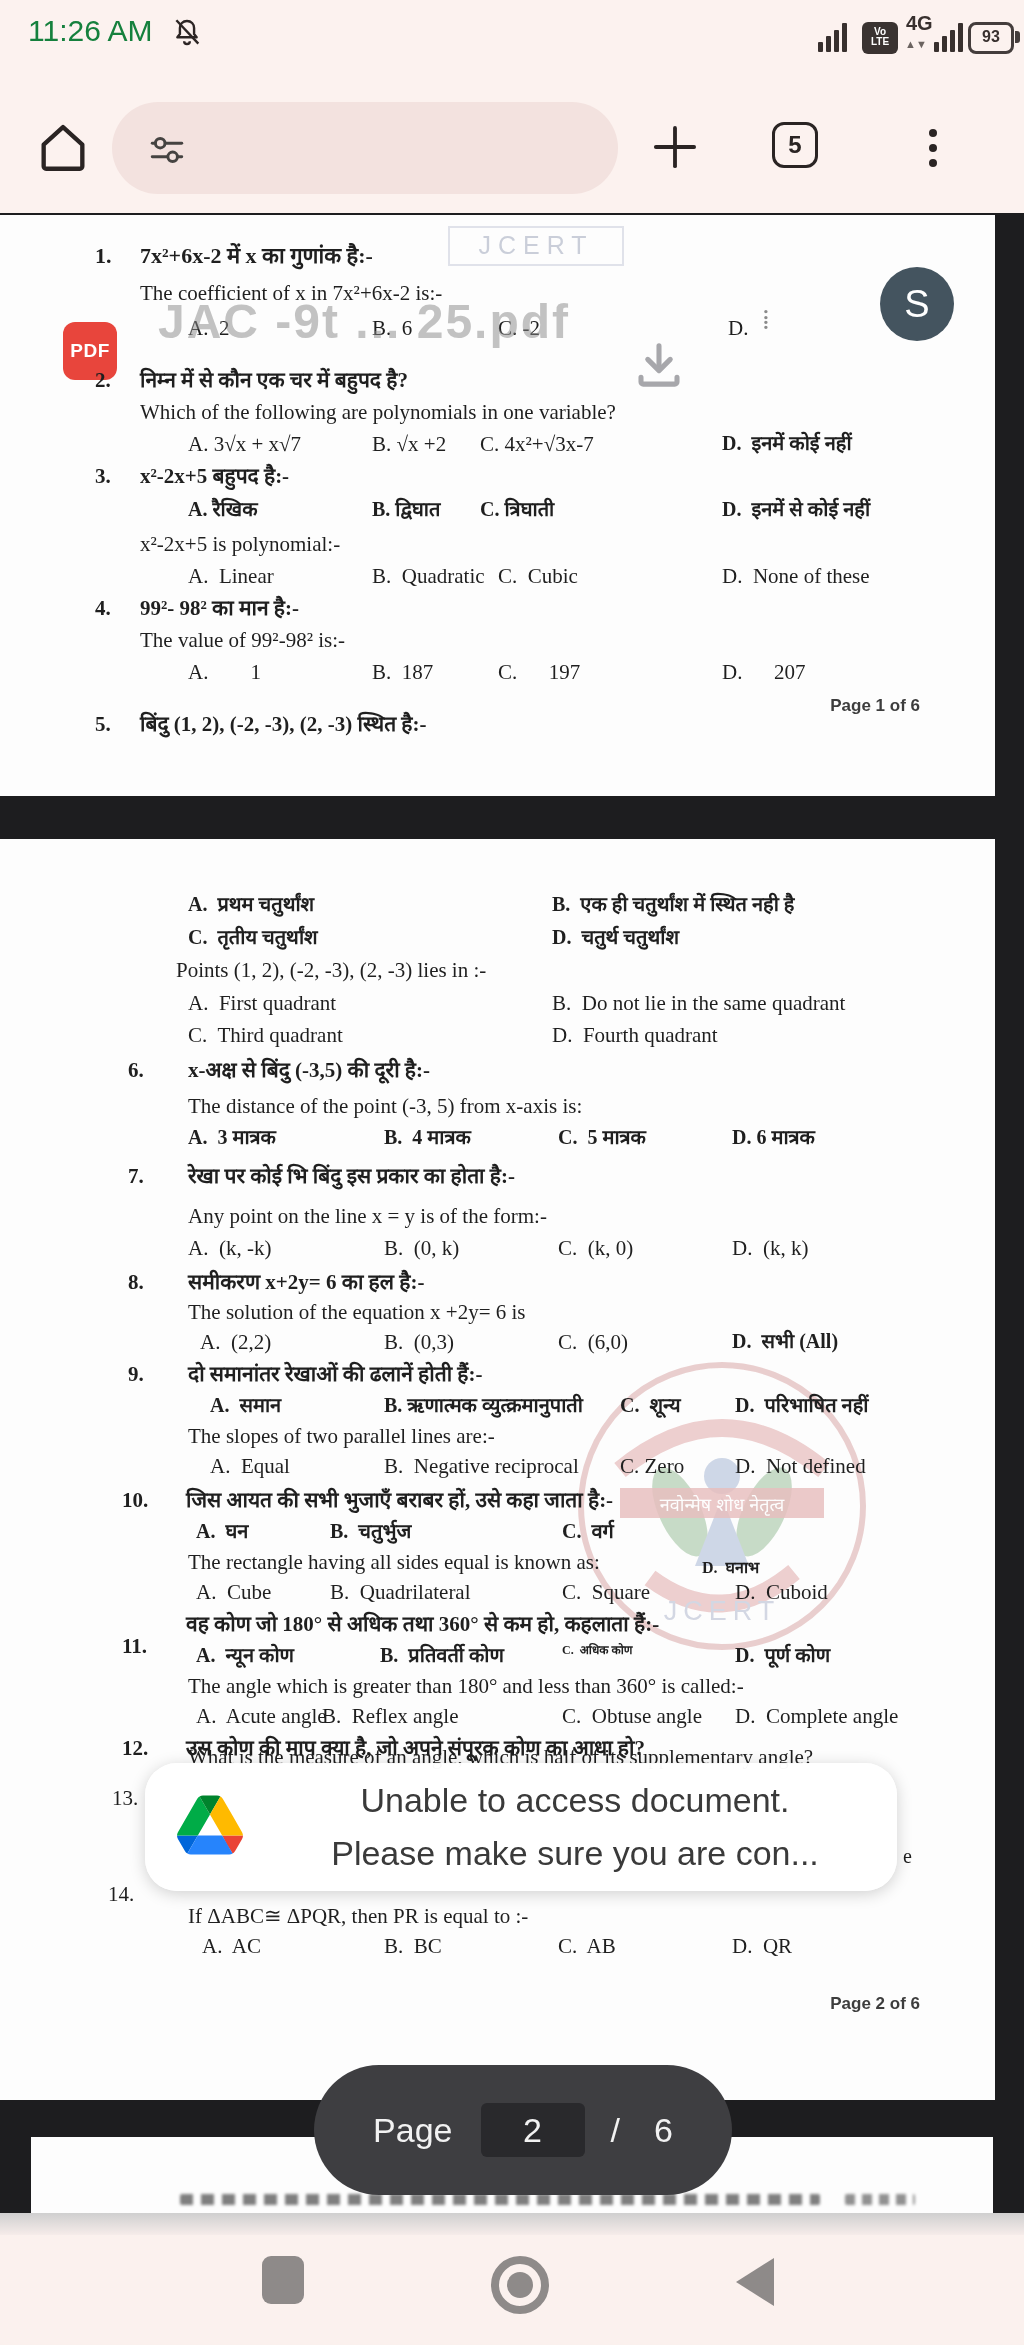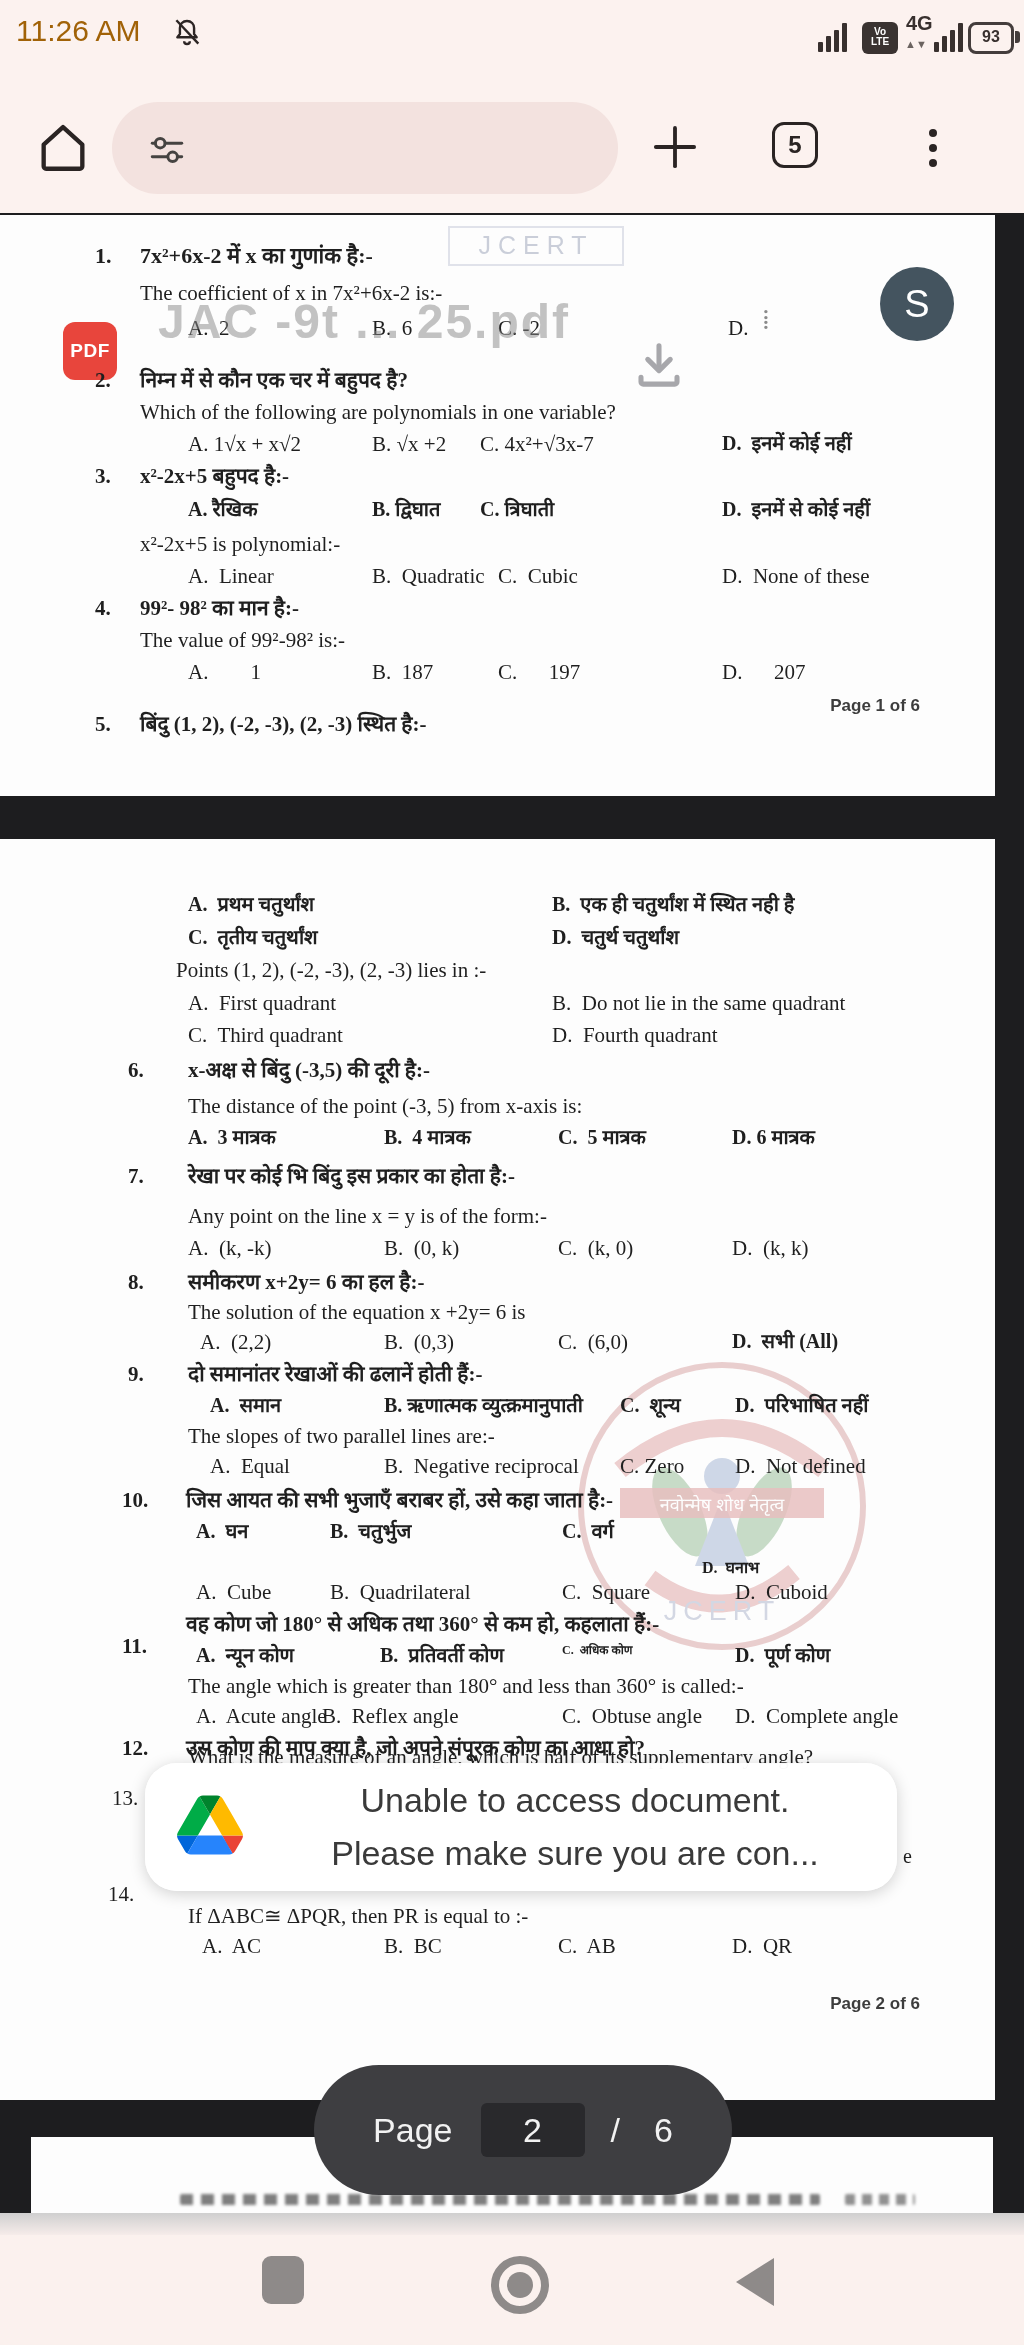--- a/index.html
+++ b/index.html
@@ -3,21 +3,21 @@
 <meta charset="utf-8">
 <style>
   html,body{margin:0;padding:0;}
   #screen{position:relative;width:1024px;height:2345px;background:#fcf2ef;overflow:hidden;
           font-family:"Liberation Sans",sans-serif;color:#242021;}
   .abs{position:absolute;}
   .ln{position:absolute;font-family:"Liberation Serif",serif;color:#1f1f1f;white-space:pre;line-height:1.15;}
   .hi{font-weight:700;}
   .sans{font-family:"Liberation Sans",sans-serif;}
   
-  #status-time{left:16px;top:14px;font-size:30px;font-weight:500;color:#a16207;}
+  #status-time{left:28px;top:14px;font-size:30px;font-weight:500;color:#15803d;}
   .sigbar{position:absolute;bottom:0;background:#38302e;width:5px;border-radius:1px;}
   #volte{position:absolute;left:862px;top:22px;width:36px;height:32px;background:#3a3331;border-radius:6px;
          color:#fff;font-size:10px;font-weight:700;text-align:center;line-height:1.0;padding-top:5px;box-sizing:border-box;}
   #net4g{position:absolute;left:906px;top:12px;font-size:20px;font-weight:600;color:#38302e;}
   #battery{position:absolute;left:968px;top:22px;width:46px;height:32px;border:3px solid #443d3c;border-radius:8px;
            box-sizing:border-box;text-align:center;font-size:16px;font-weight:600;line-height:24px;color:#38302e;}
   #battery-nub{position:absolute;left:1015px;top:31px;width:5px;height:12px;background:#443d3c;border-radius:0 3px 3px 0;}
   
   #url-pill{position:absolute;left:112px;top:102px;width:506px;height:92px;border-radius:46px;background:#f3e2df;}
   #url-text{position:absolute;left:206px;top:128px;font-size:36px;color:#2a2423;letter-spacing:.3px;}
@@ -165,21 +165,21 @@
           <path d="M14 19l10 10 10-10"></path>
           <path d="M8 35v4a2 2 0 0 0 2 2h28a2 2 0 0 0 2-2v-4"></path>
         </g>
       </svg>
   </div>
   <div id="avatar" class="sans">S</div>
 
   <div class="ln hi" style="left:95px;top:368px;font-size:21px;">2.</div>
   <div class="ln hi" style="left:140px;top:368px;font-size:21px;">निम्न में से कौन एक चर में बहुपद है?</div>
   <div class="ln" style="left:140px;top:400px;font-size:21px;">Which of the following are polynomials in one variable?</div>
-  <div class="ln" style="left:188px;top:432px;font-size:21px;">A. 1√x + x√2</div>
+  <div class="ln" style="left:188px;top:432px;font-size:21px;">A. 3√x + x√7</div>
   <div class="ln" style="left:372px;top:432px;font-size:21px;">B. √x +2</div>
   <div class="ln" style="left:480px;top:432px;font-size:21px;">C. 4x²+√3x-7</div>
   <div class="ln hi" style="left:722px;top:432px;font-size:20px;">D.  इनमें कोई नहीं</div>
 
   <div class="ln hi" style="left:95px;top:464px;font-size:21px;">3.</div>
   <div class="ln hi" style="left:140px;top:464px;font-size:21px;">x²-2x+5 बहुपद है:-</div>
   <div class="ln hi" style="left:188px;top:498px;font-size:20px;">A. रैखिक</div>
   <div class="ln hi" style="left:372px;top:498px;font-size:20px;">B. द्विघात</div>
   <div class="ln hi" style="left:480px;top:498px;font-size:20px;">C. त्रिघाती</div>
   <div class="ln hi" style="left:722px;top:498px;font-size:20px;">D.  इनमें से कोई नहीं</div>
@@ -263,20 +263,21 @@
   <div class="ln" style="left:384px;top:1454px;font-size:21px;">B.  Negative reciprocal</div>
   <div class="ln" style="left:620px;top:1454px;font-size:21px;">C. Zero</div>
   <div class="ln" style="left:735px;top:1454px;font-size:21px;">D.  Not defined</div>
 
   <div class="ln hi" style="left:122px;top:1488px;font-size:21px;">10.</div>
   <div class="ln hi" style="left:186px;top:1488px;font-size:21px;text-align:center;">जिस आयत की सभी भुजाएँ बराबर हों, उसे कहा जाता है:-</div>
   <div class="ln hi" style="left:196px;top:1520px;font-size:20px;">A.  घन</div>
   <div class="ln hi" style="left:330px;top:1520px;font-size:20px;">B.  चतुर्भुज</div>
   <div class="ln hi" style="left:562px;top:1520px;font-size:20px;">C.  वर्ग</div>
   <div class="ln hi" style="left:702px;top:1520px;font-size:16px;margin-top:39px;">D.  घनाभ</div>
+  <div class="ln" style="left:188px;top:1550px;font-size:21px;">The rectangle having all sides equal is known as:</div>
   <div class="ln" style="left:196px;top:1580px;font-size:21px;">A.  Cube</div>
   <div class="ln" style="left:330px;top:1580px;font-size:21px;">B.  Quadrilateral</div>
   <div class="ln" style="left:562px;top:1580px;font-size:21px;">C.  Square</div>
   <div class="ln" style="left:735px;top:1580px;font-size:21px;">D.  Cuboid</div>
 
   <div class="ln hi" style="left:122px;top:1612px;font-size:21px;margin-top:22px;">11.</div>
   <div class="ln hi" style="left:186px;top:1612px;font-size:21px;">वह कोण जो 180° से अधिक तथा 360° से कम हो, कहलाता हैं:-</div>
   <div class="ln hi" style="left:196px;top:1644px;font-size:20px;">A.  न्यून कोण</div>
   <div class="ln hi" style="left:380px;top:1644px;font-size:20px;">B.  प्रतिवर्ती कोण</div>
   <div class="ln hi" style="left:562px;top:1644px;font-size:12px;">C.  अधिक कोण</div>

